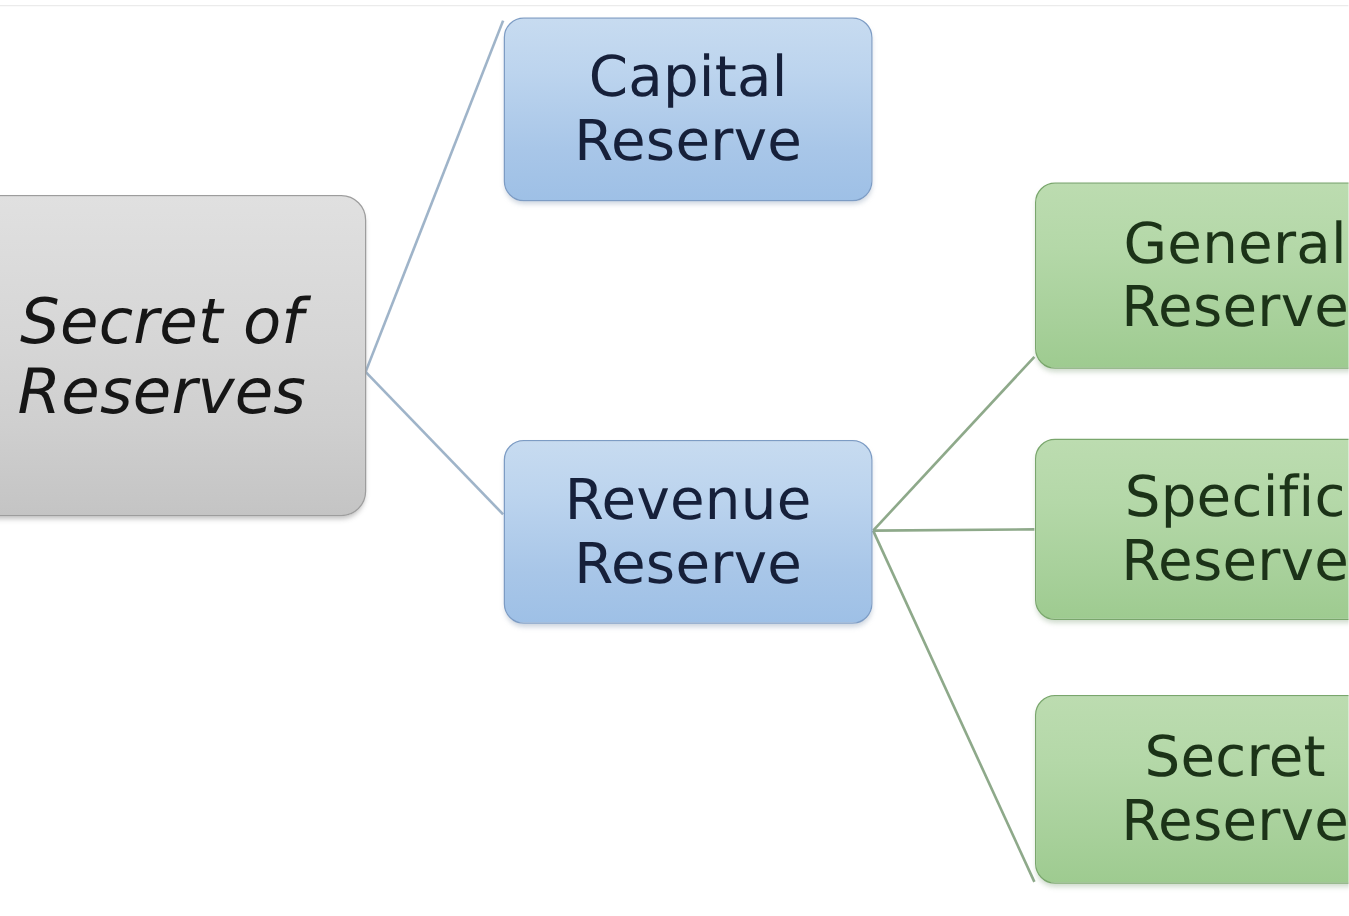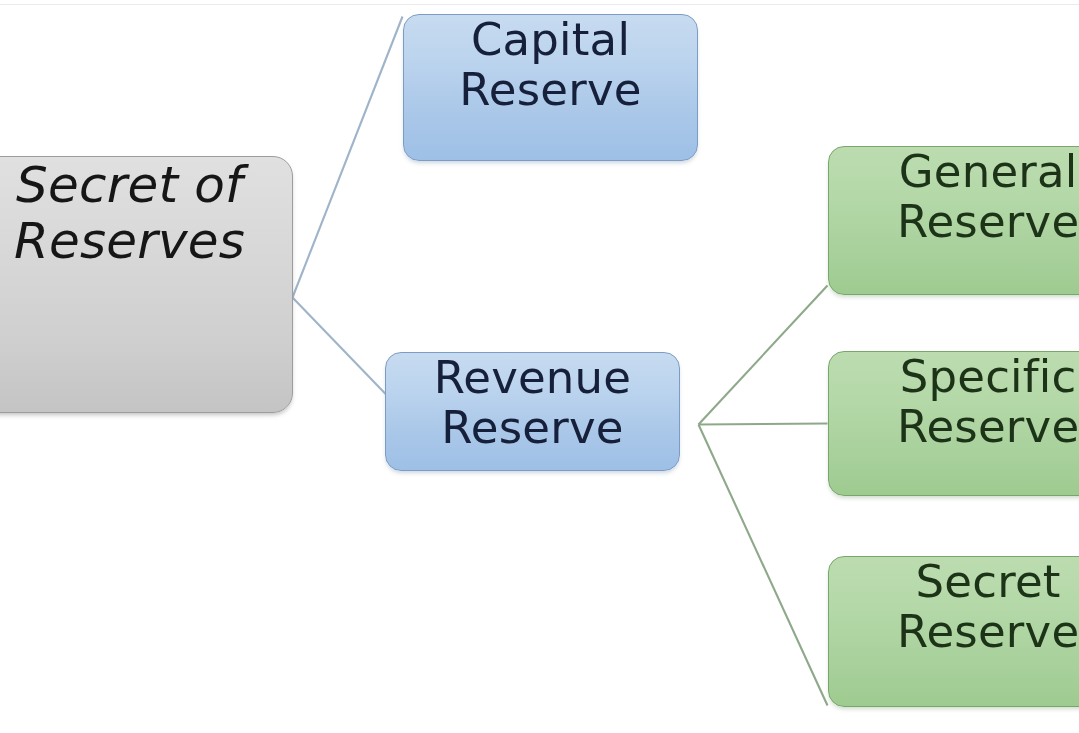--- a/index.html
+++ b/index.html
@@ -39,20 +39,21 @@
     height: 733px;
     pointer-events: none;
   }
 
   
   .node {
     position: absolute;
     box-sizing: border-box;
     border-radius: 16px;
     display: flex;
+    align-items: center;
     justify-content: center;
     text-align: center;
     line-height: 1.12;
     letter-spacing: 0.2px;
     font-family: "DejaVu Sans", sans-serif;
     font-weight: 400;
   }
   .node .label {
     display: block;
     white-space: pre-line;
@@ -76,21 +77,21 @@
 
   
   .node.blue {
     font-size: 45px;
     color: #16203a;
     background: linear-gradient(180deg, #c7dbf0 0%, #bcd4ee 30%, #a8c6e8 72%, #9ec0e6 100%);
     border: 1px solid #7d9cc4;
     box-shadow: 0 3px 4px -1px rgba(130,150,175,0.40);
   }
   .node.capital  { left: 403px; top: 14px;  width: 295px; height: 147px; }
-  .node.revenue  { left: 385px; top: 352px; width: 295px; height: 119px; }
+  .node.revenue  { left: 403px; top: 352px; width: 295px; height: 147px; }
 
   
   .node.green {
     font-size: 45px;
     color: #1c3318;
     background: linear-gradient(180deg, #bcdcb0 0%, #b4d8a8 35%, #a7d09a 75%, #9ecb90 100%);
     border: 1px solid #79a66c;
     border-radius: 16px 0 0 16px;
     box-shadow: 0 3px 4px -1px rgba(135,165,130,0.40);
     justify-content: flex-start;

